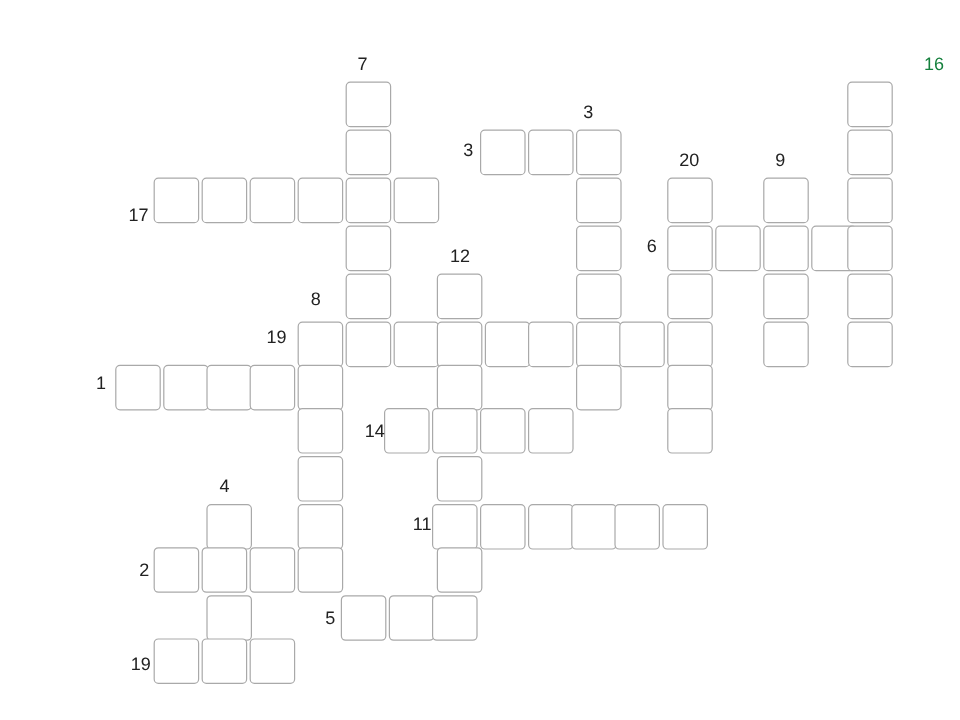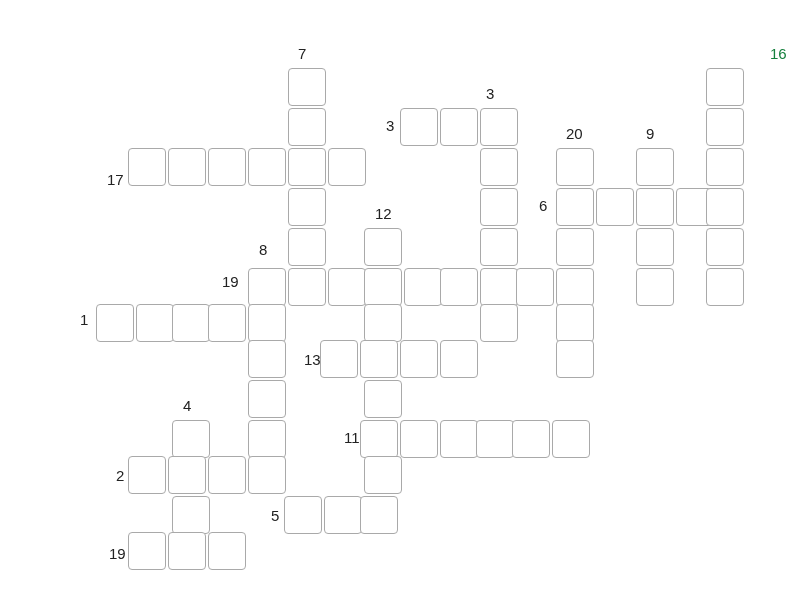--- a/index.html
+++ b/index.html
@@ -122,19 +122,19 @@
     <span class="cw-number" style="left: 486px; top: 86px; color: rgb(34, 34, 34);">3</span>
     <span class="cw-number" style="left: 386px; top: 118px; color: rgb(34, 34, 34);">3</span>
     <span class="cw-number" style="left: 566px; top: 126px; color: rgb(34, 34, 34);">20</span>
     <span class="cw-number" style="left: 646px; top: 126px; color: rgb(34, 34, 34);">9</span>
     <span class="cw-number" style="left: 107px; top: 172px; color: rgb(34, 34, 34);">17</span>
     <span class="cw-number" style="left: 539px; top: 198px; color: rgb(34, 34, 34);">6</span>
     <span class="cw-number" style="left: 375px; top: 206px; color: rgb(34, 34, 34); text-align: right;">12</span>
     <span class="cw-number" style="left: 259px; top: 242px; color: rgb(34, 34, 34);">8</span>
     <span class="cw-number" style="left: 222px; top: 274px; color: rgb(34, 34, 34);">19</span>
     <span class="cw-number" style="left: 80px; top: 312px; color: rgb(34, 34, 34);">1</span>
-    <span class="cw-number" style="left: 304px; top: 352px; color: rgb(34, 34, 34);">13</span>
+    <span class="cw-number" style="left: 304px; top: 352px; color: rgb(34, 34, 34);">14</span>
     <span class="cw-number" style="left: 183px; top: 398px; color: rgb(34, 34, 34);">4</span>
     <span class="cw-number" style="left: 344px; top: 430px; color: rgb(34, 34, 34); text-align: center;">11</span>
     <span class="cw-number" style="left: 116px; top: 468px; color: rgb(34, 34, 34);">2</span>
     <span class="cw-number" style="left: 271px; top: 508px; color: rgb(34, 34, 34);">5</span>
     <span class="cw-number" style="left: 109px; top: 546px; color: rgb(34, 34, 34);">19</span>
   </div>
 
 </body></html>

